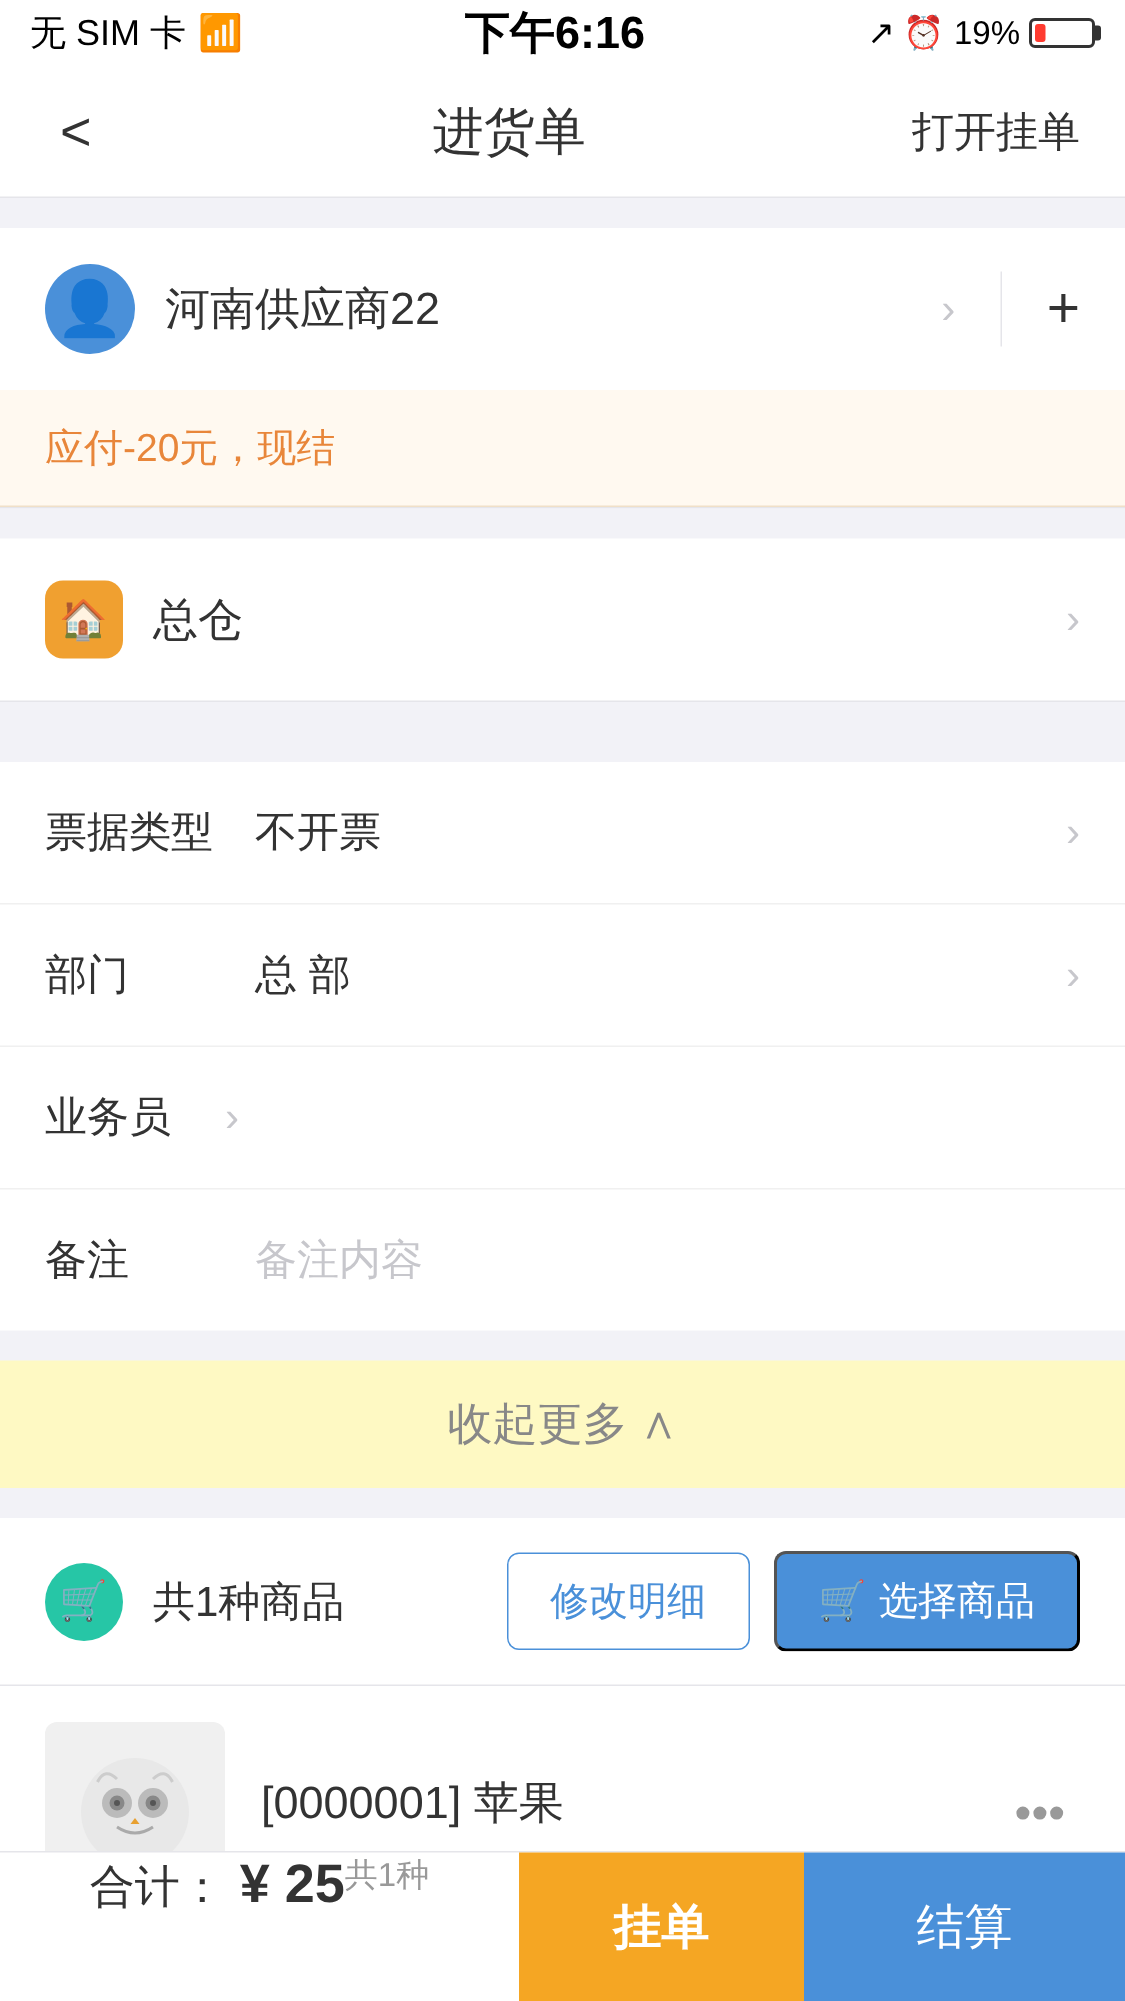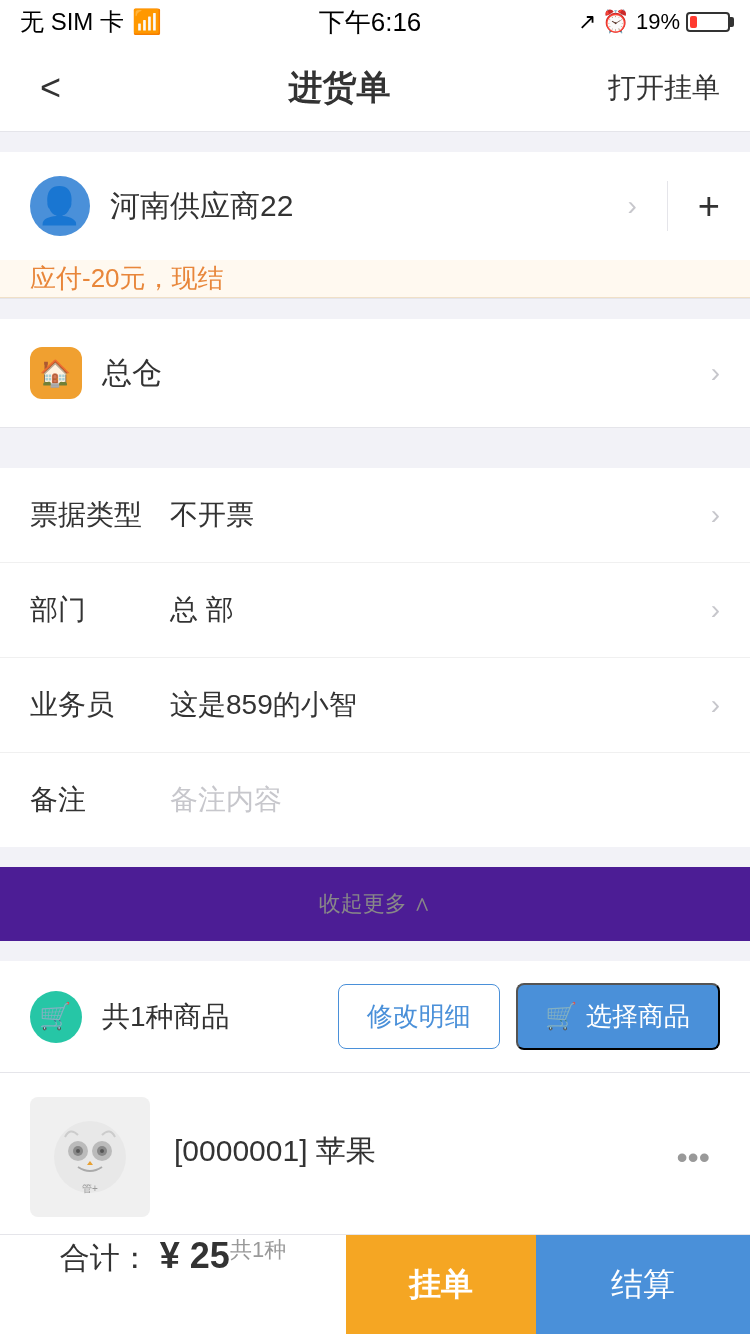--- a/index.html
+++ b/index.html
@@ -19,21 +19,21 @@
       height: 44px;
       background: #fff;
       display: flex;
       align-items: center;
       justify-content: space-between;
       padding: 13px 20px;
       font-size: 24px;
       color: #000;
     }
     .status-left { display: flex; align-items: center; gap: 8px; }
-    .status-center { font-size: 26px; font-weight: 400; }
+    .status-center { font-size: 30px; font-weight: 700; }
     .status-right { display: flex; align-items: center; gap: 6px; font-size: 22px; }
     .battery-icon {
       width: 44px; height: 20px;
       border: 2px solid #333;
       border-radius: 4px;
       position: relative;
       display: inline-flex;
       align-items: center;
       padding: 2px;
     }
@@ -64,21 +64,21 @@
       border-bottom: 1px solid #e5e5ea;
     }
     .nav-back {
       font-size: 36px;
       color: #333;
       cursor: pointer;
       padding: 10px;
     }
     .nav-title {
       font-size: 34px;
-      font-weight: 700;
+      font-weight: 400;
       color: #333;
     }
     .nav-action {
       font-size: 28px;
       color: #333;
       cursor: pointer;
     }
 
     
     .section {
@@ -130,21 +130,21 @@
     }
     .divider-v {
       width: 1px;
       height: 50px;
       background: #e5e5ea;
     }
 
     
     .balance-notice {
       background: #fff9f0;
-      padding: 1px 30px;
+      padding: 21px 30px;
       font-size: 26px;
       color: #e8863a;
       border-bottom: 1px solid #f0e0c8;
     }
 
     
     .row-item {
       display: flex;
       align-items: center;
       padding: 28px 30px;
@@ -195,24 +195,24 @@
       font-size: 28px;
       color: #333;
       margin-left: 20px;
     }
     .form-placeholder {
       color: #c7c7cc;
     }
 
     
     .collapse-row {
-      background: #4c1d95;
+      background: #fef9c3;
       padding: 22px 44px;
       text-align: center;
-      font-size: 22px;
+      font-size: 30px;
       color: #888;
       cursor: pointer;
       margin-bottom: 20px;
     }
 
     
     .products-header {
       background: #fff;
       display: flex;
       align-items: center;
@@ -416,21 +416,20 @@
     <span class="form-val">不开票</span>
     <span class="chevron-right">›</span>
   </div>
   <div class="form-row">
     <span class="form-key">部门</span>
     <span class="form-val">总 部</span>
     <span class="chevron-right">›</span>
   </div>
   <div class="form-row">
     <span class="form-key">业务员</span>
-    <span class="form-val">这是859的小智</span>
     <span class="chevron-right">›</span>
   </div>
   <div class="form-row">
     <span class="form-key">备注</span>
     <span class="form-val form-placeholder">备注内容</span>
   </div>
 </div>
 
 <div class="collapse-row">收起更多 ∧</div>
 

